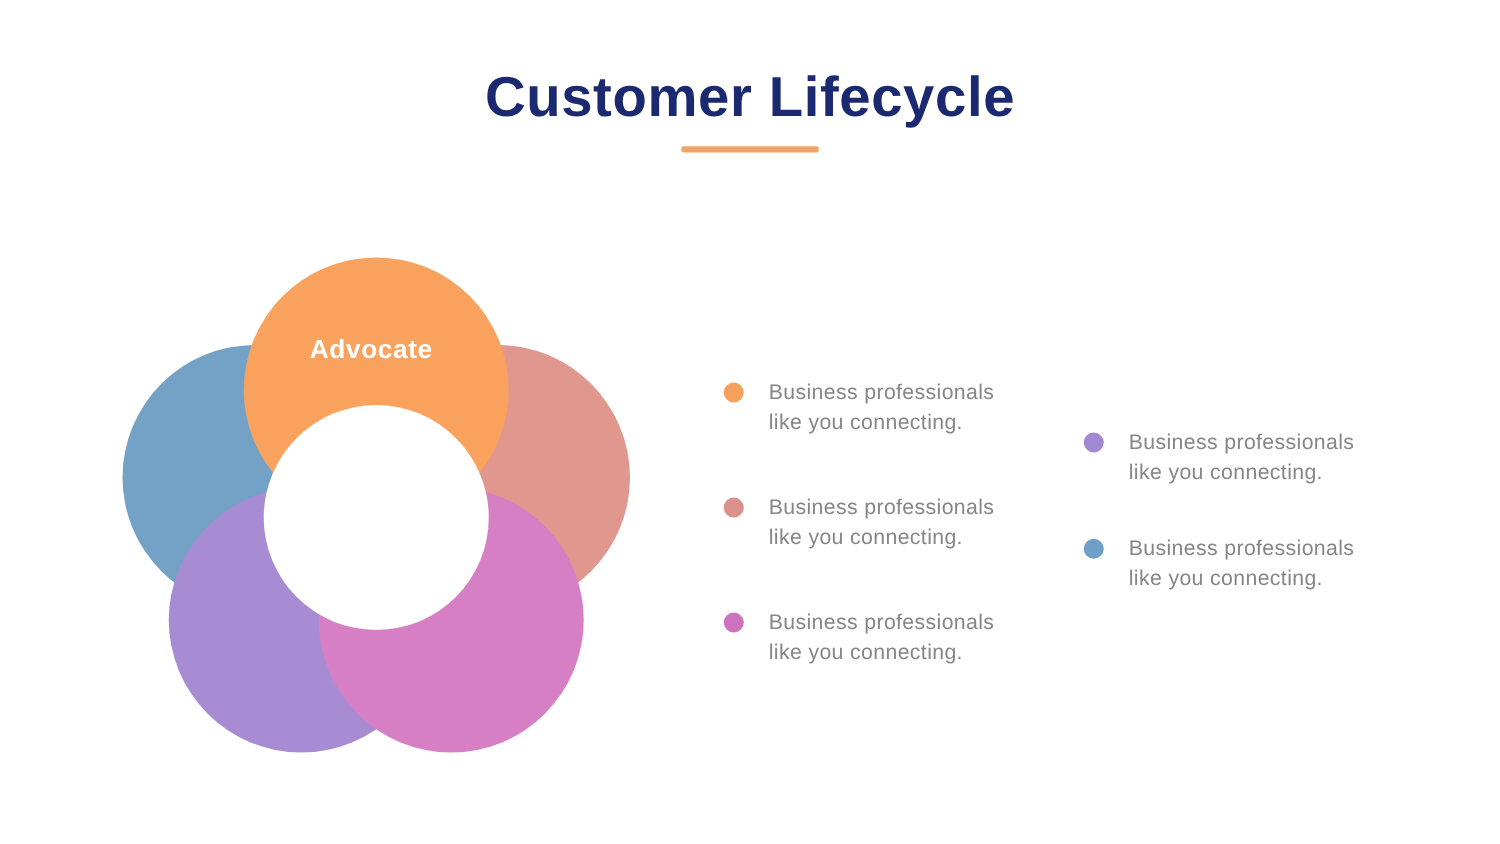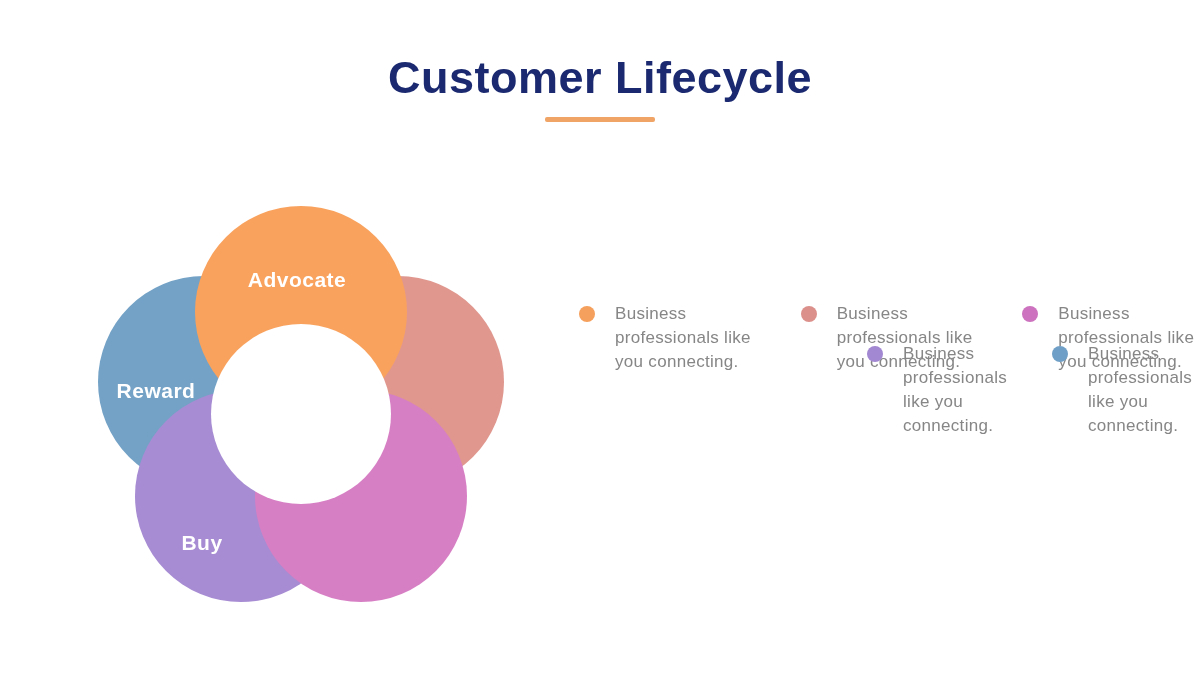--- a/index.html
+++ b/index.html
@@ -55,21 +55,21 @@
     color: #ffffff; font-weight: 700; font-size: 21px;
     letter-spacing: 0.5px;
   }
   .label-advocate { left: 293px; top: 268px; }
   .label-discover { left: 445px; top: 379px; }
   .label-reward   { left: 152px; top: 379px; }
   .label-buy      { left: 198px; top: 531px; }
   .label-explore  { left: 360px; top: 531px; }
 
   
-  .legend { position: absolute; display: flex; flex-direction: row; }
+  .legend { position: absolute; display: flex; flex-direction: column; }
   .legend-left  { left: 579px; top: 302px; gap: 44px; }
   .legend-right { left: 867px; top: 342px; gap: 37px; }
   .legend-item { display: flex; align-items: flex-start; gap: 20px; }
   .dot {
     width: 16px; height: 16px; border-radius: 50%;
     margin-top: 4px; flex: 0 0 auto;
   }
   .legend-text {
     font-size: 17px; line-height: 24px; letter-spacing: 0.3px;
     color: #868686; max-width: 195px;
@@ -87,22 +87,20 @@
 
   <div class="diagram">
     <div class="petal petal-reward" style="background: rgb(115, 162, 198);"></div>
     <div class="petal petal-discover" style="background: rgb(224, 151, 142);"></div>
     <div class="petal petal-advocate" style="background: rgb(249, 162, 94);"></div>
     <div class="petal petal-buy" style="background: rgb(167, 140, 211);"></div>
     <div class="petal petal-explore" style="background: rgb(215, 127, 196);"></div>
     <div class="center-circle" style="background: rgb(255, 255, 255);"></div>
 
     <span class="petal-label label-advocate">Advocate</span>
-    <span class="petal-label label-reward">Reward</span>
-    <span class="petal-label label-buy">Buy</span>
   </div>
 
   <div class="legend legend-left">
     <div class="legend-item">
       <span class="dot" style="background: rgb(245, 160, 92);"></span>
       <span class="legend-text">Business professionals like you connecting.</span>
     </div>
     <div class="legend-item">
       <span class="dot" style="background: rgb(220, 144, 140);"></span>
       <span class="legend-text">Business professionals like you connecting.</span>

